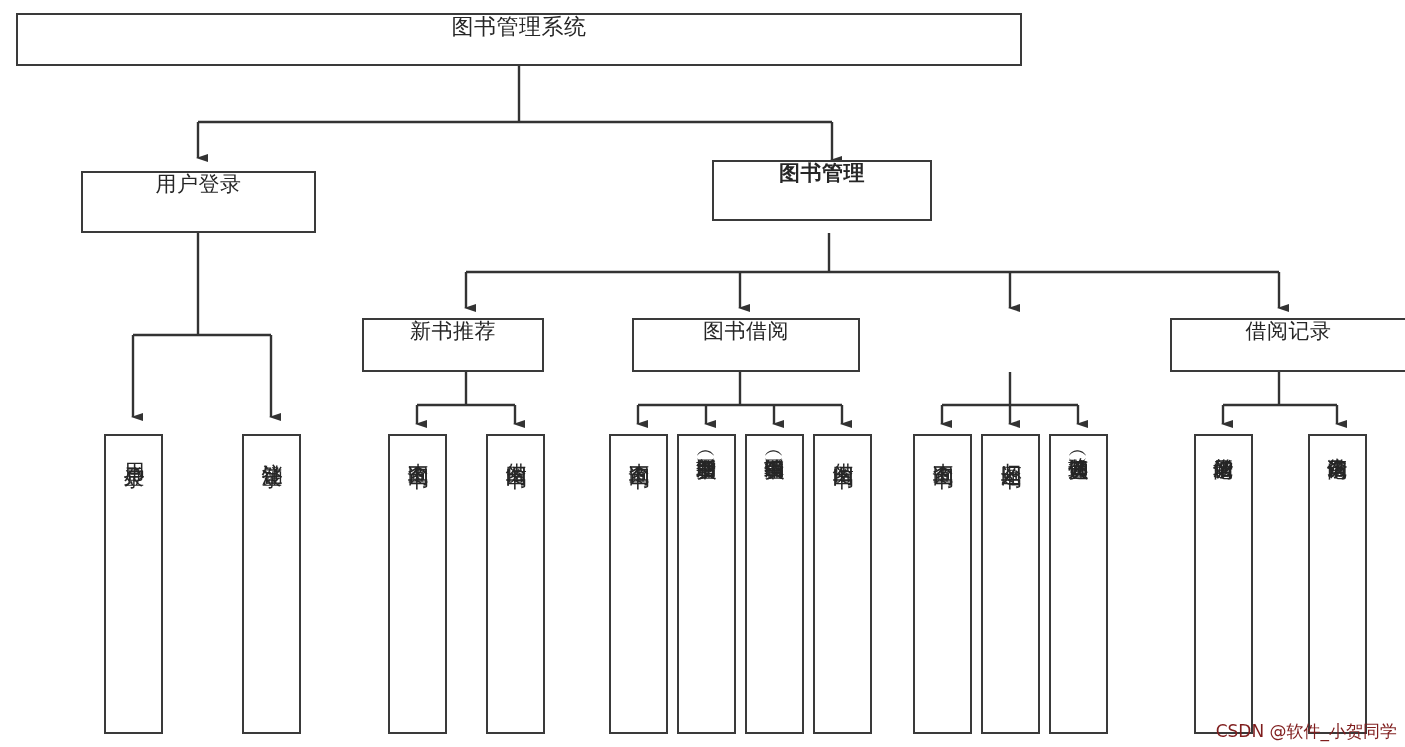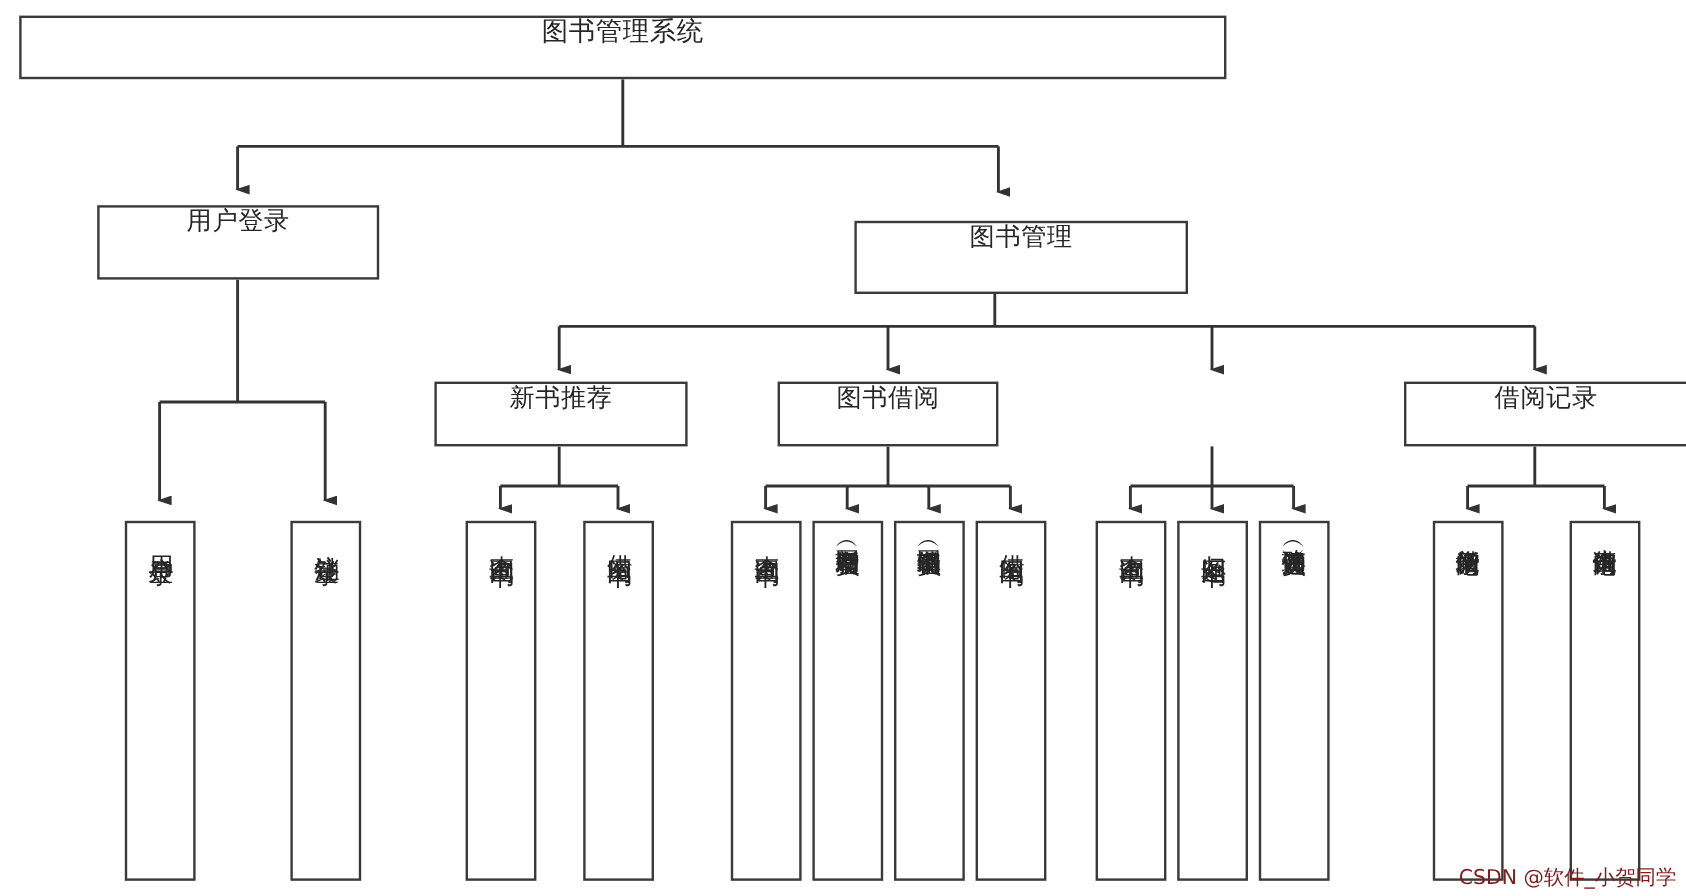--- a/index.html
+++ b/index.html
@@ -138,29 +138,29 @@
   </svg>
 
   <div class="node horiz root" style="left:16px; top:13px; width:1006px; height:53px;">
     <span class="node-label">图书管理系统</span>
   </div>
 
   <div class="node horiz" style="left:81px; top:171px; width:235px; height:62px;">
     <span class="node-label">用户登录</span>
   </div>
 
-  <div class="node horiz" style="left:712px; top:184px; width:278px; height:61px;">
+  <div class="node horiz" style="left:712px; top:160px; width:220px; height:61px;font-weight:bold;">
     <span class="node-label">图书管理</span>
   </div>
 
-  <div class="node horiz" style="left:362px; top:318px; width:211px; height:54px;">
+  <div class="node horiz" style="left:362px; top:318px; width:182px; height:54px;">
     <span class="node-label">新书推荐</span>
   </div>
 
-  <div class="node horiz" style="left:648px; top:318px; width:184px; height:54px;">
+  <div class="node horiz" style="left:632px; top:318px; width:228px; height:54px;">
     <span class="node-label">图书借阅</span>
   </div>
 
 
   <div class="node horiz" style="left:1170px; top:318px; width:237px; height:54px;">
     <span class="node-label">借阅记录</span>
   </div>
 
   <div class="node vert" style="left:104px; top:434px; width:59px; height:300px;">
     <span class="node-label">用户登录</span>

